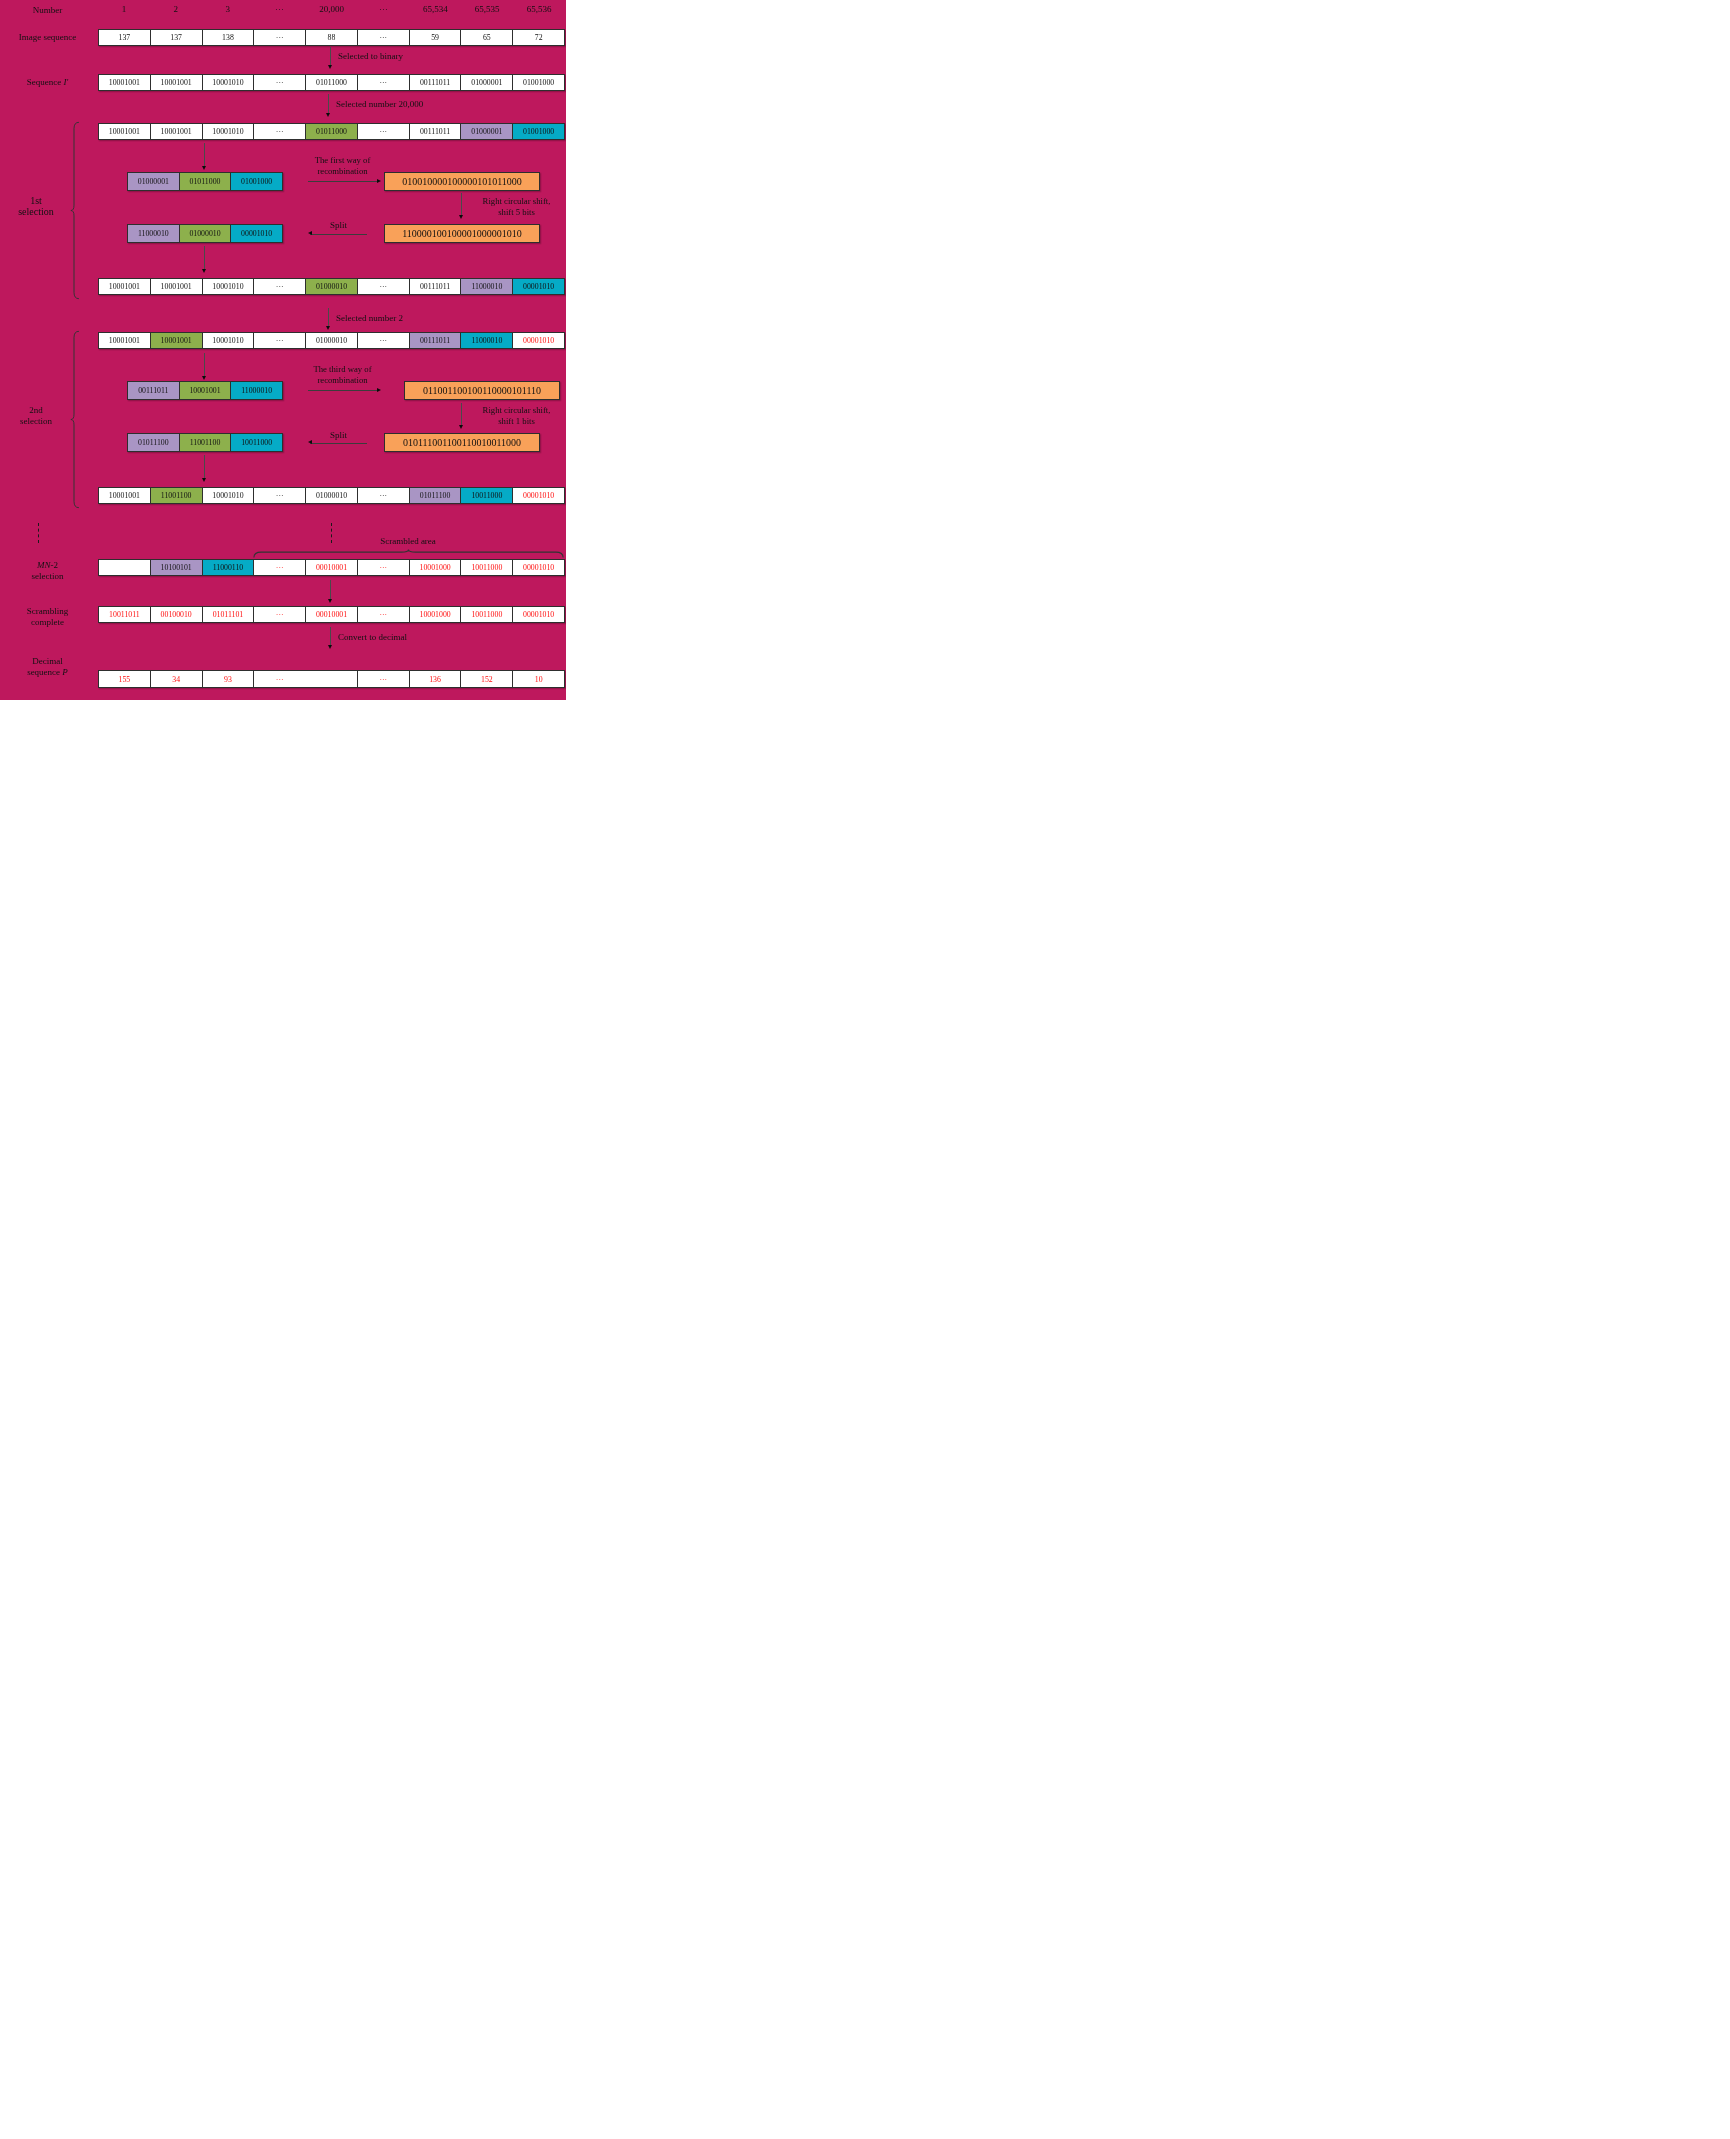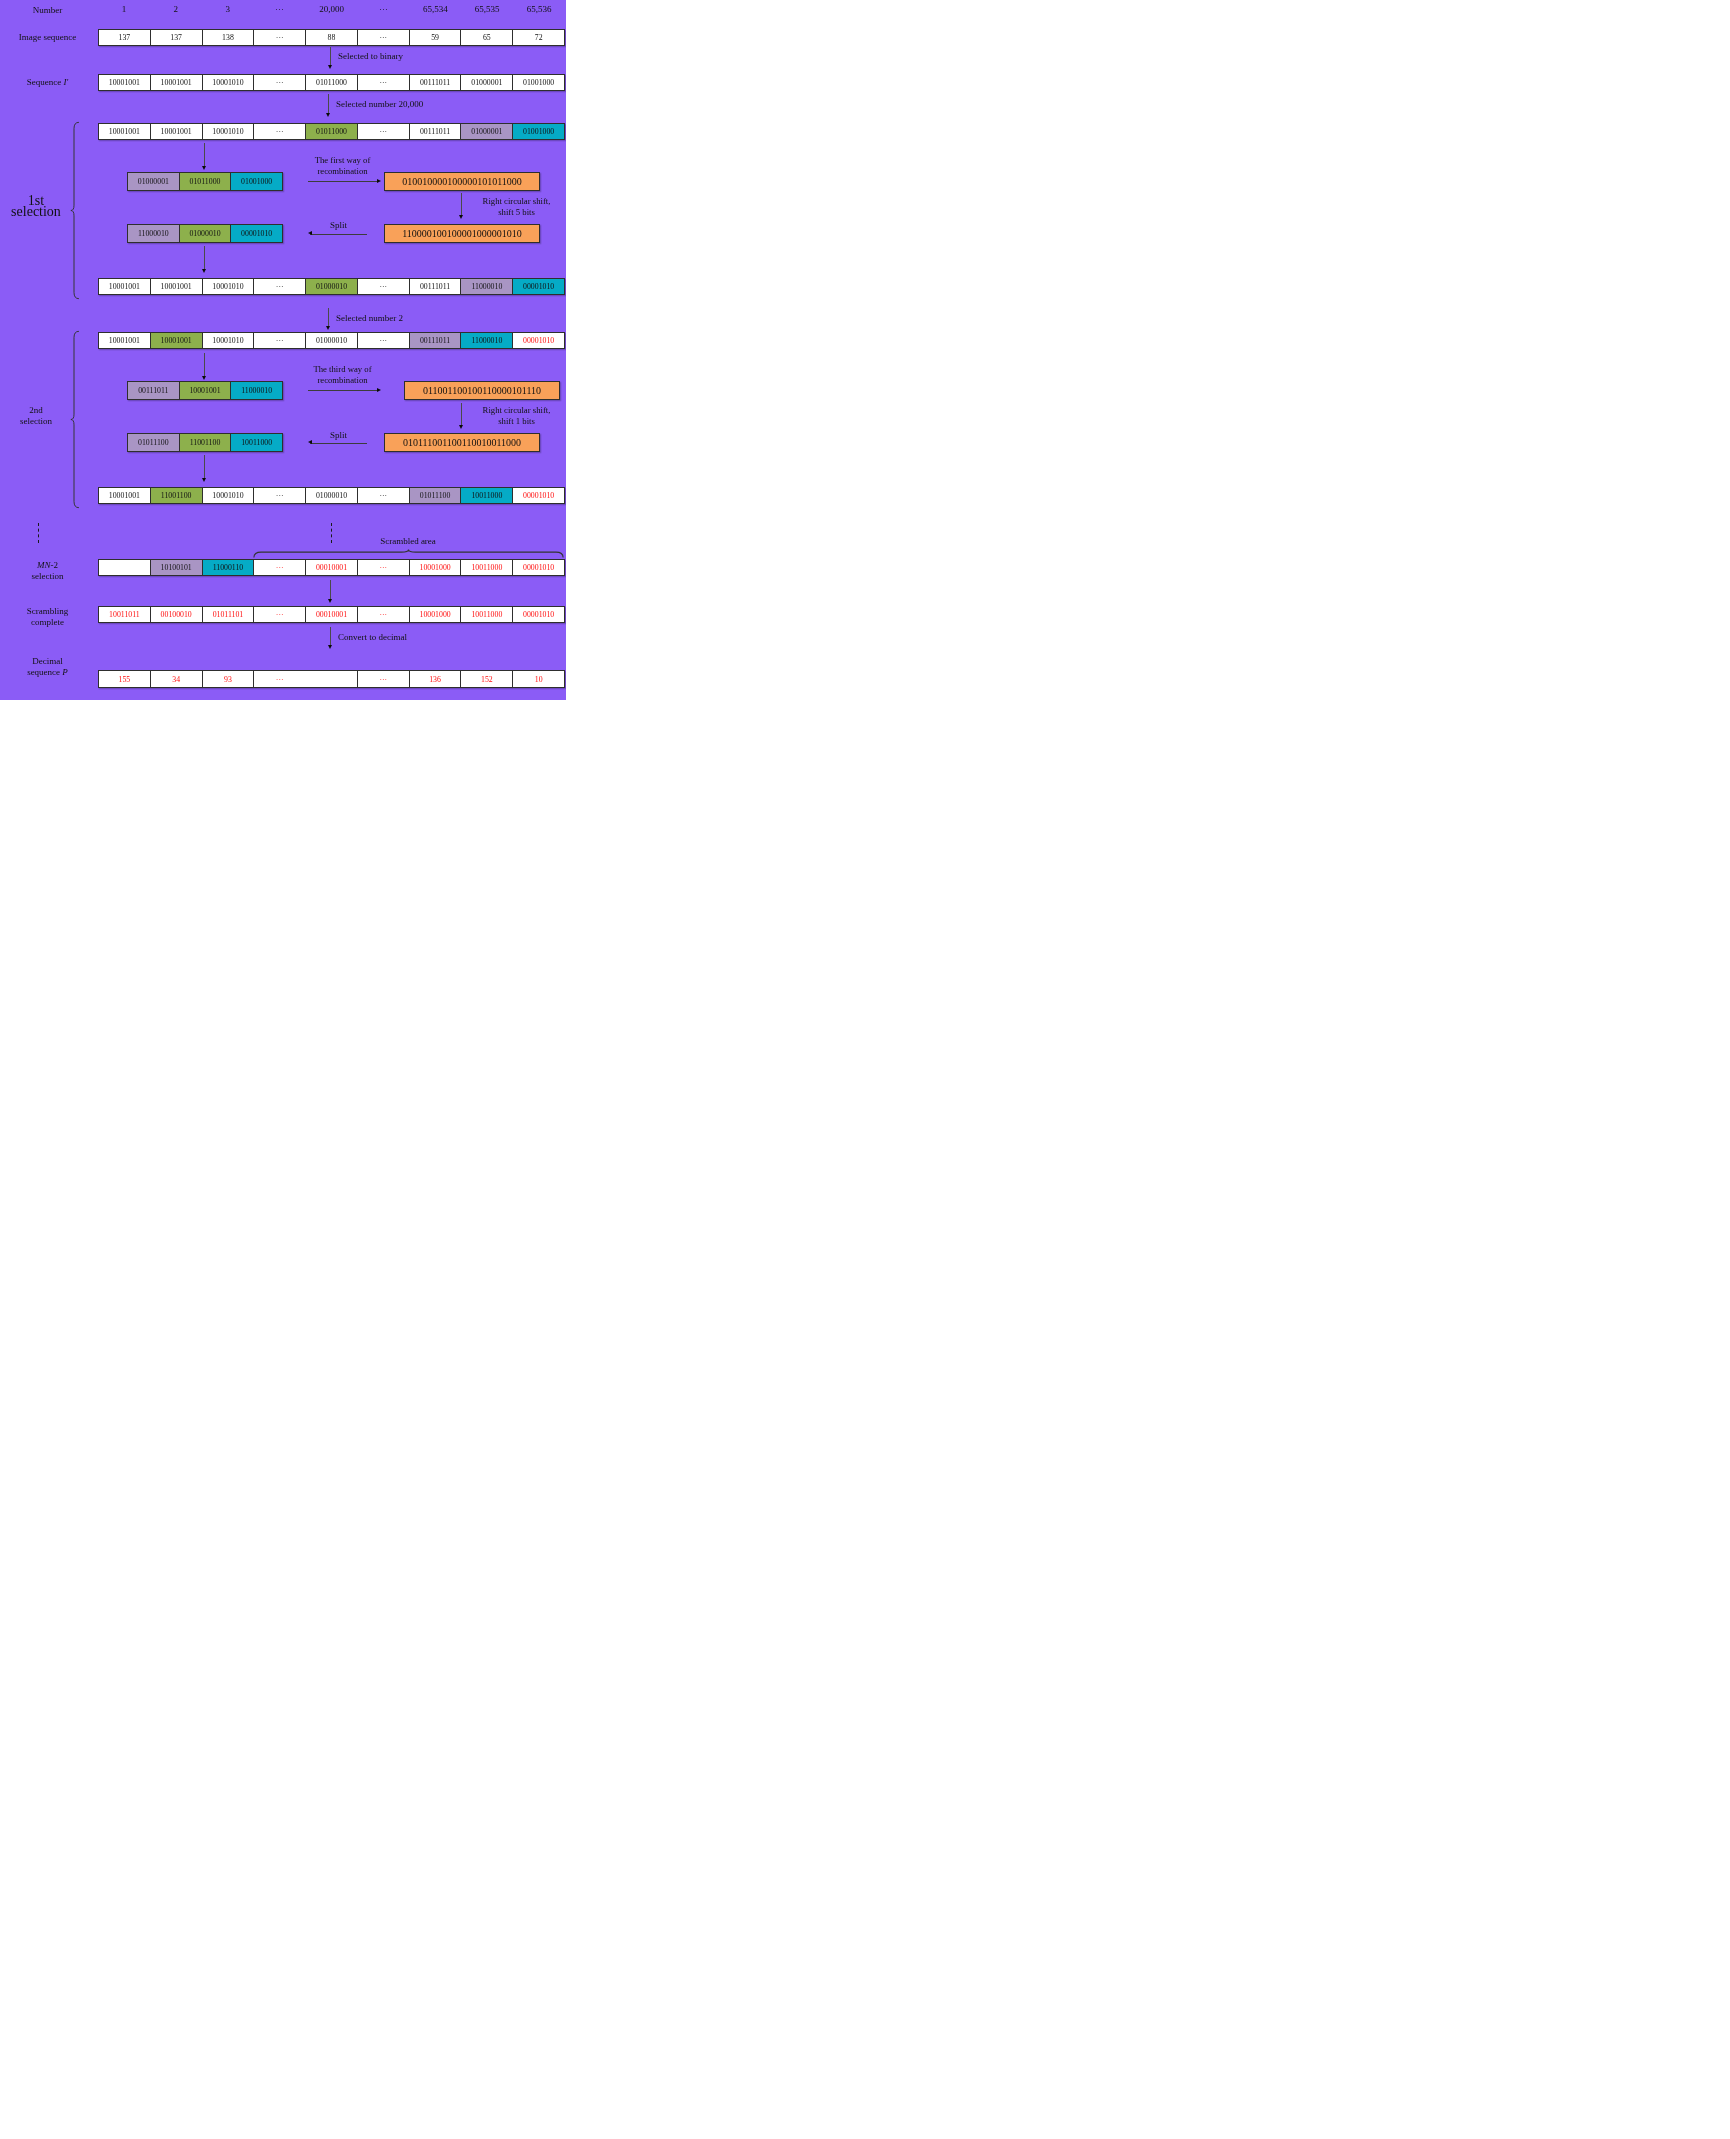--- a/index.html
+++ b/index.html
@@ -1,17 +1,17 @@
 <!DOCTYPE html>
 <html style="--green: #8DB04C; --purple: #A995C4; --cyan: #05ABC6; --orange: #F9A159; --red: #FF0D0D; --border: #2E2E2E;font-size:7.2px"><head>
 <meta charset="utf-8">
 <style>
   html,body{margin:0;padding:0;background:#fff;}
   body{font-family:"Liberation Serif","DejaVu Serif",serif;color:#111;}
-  #fig{position:relative;width:566px;height:700px;background:#8b5cf6;overflow:hidden;}
+  #fig{position:relative;width:566px;height:700px;background:#be185d;overflow:hidden;}
 
   
   .rlabel{position:absolute;left:0;width:95px;text-align:center;font-size:9px;line-height:11.2px;}
   .it{font-style:italic;}
 
   
   .grid-row{position:absolute;left:98px;width:467px;height:17px;display:flex;background:#fff;
             border:0.9px solid var(--border);box-sizing:border-box;box-shadow:0.9px 1.3px 1.3px rgba(0,0,0,.28);}
   .cell{flex:1;display:flex;align-items:center;justify-content:center;font-size:7.8px;white-space:nowrap;overflow:hidden;}
   .grid-row .cell + .cell{border-left:0.9px solid var(--border);}
@@ -98,21 +98,21 @@
       <div class="cell">01000001</div>
       <div class="cell">01001000</div>
     </div>
 
   <div class="varrow" style="left:328px;top:94px;height:20.6px"></div>
   <div class="arrow-text" style="left:336px;top:99px">Selected number 20,000</div>
 
   <svg style="left:70px;top:121px" width="9.8" height="179" viewBox="0 0 22 400">
     <path d="M20,2 Q9,2 9,16 L9,188 Q9,200 2,200 Q9,200 9,212 L9,384 Q9,398 20,398" fill="none" stroke="#333" stroke-width="2.2"></path>
   </svg>
-  <div class="rlabel two-line" style="left:4.5px;width:63px;top:196px;font-size:14px">
+  <div class="rlabel two-line" style="left:4.5px;width:63px;top:196px;font-size:10px">
       <div>1st</div>
       <div>selection</div>
     </div>
 
   <div class="grid-row" style="top:123px">
       <div class="cell">10001001</div>
       <div class="cell">10001001</div>
       <div class="cell">10001010</div>
       <div class="cell">···</div>
       <div class="cell" style="background: rgb(141, 176, 76);">01011000</div>

